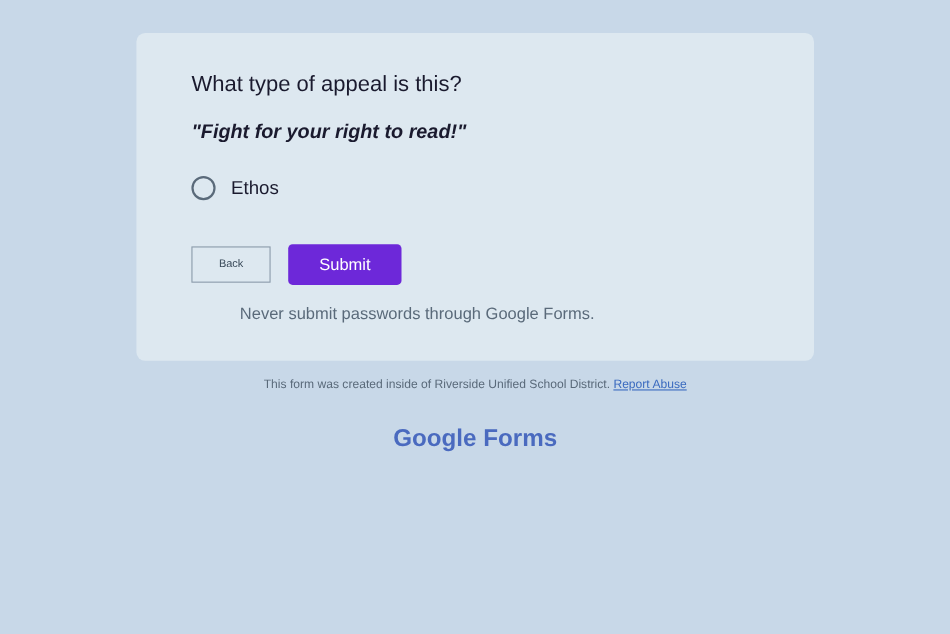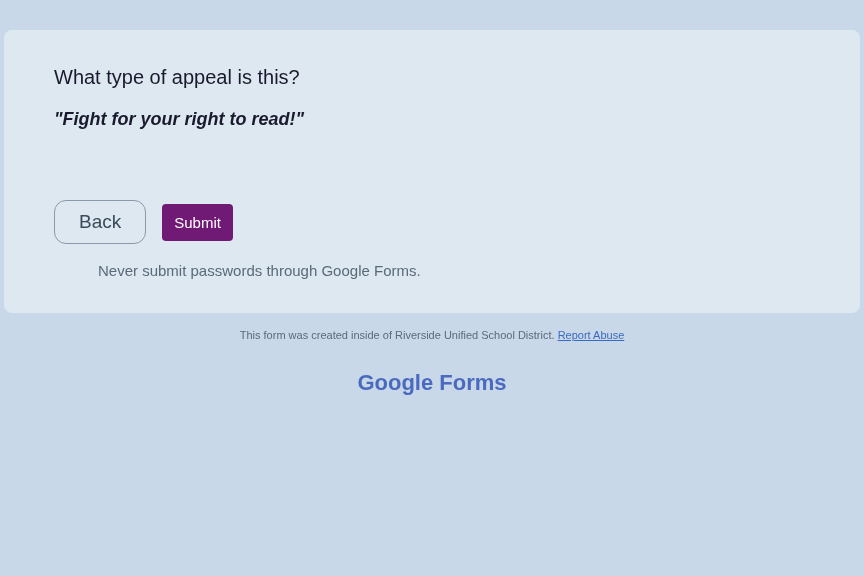--- a/index.html
+++ b/index.html
@@ -16,21 +16,21 @@
       display: flex;
       flex-direction: column;
       align-items: center;
       justify-content: flex-start;
       overflow: hidden;
     }
 
     .form-container {
       background: #dde8f0;
       border-radius: 8px;
-      width: 856px;
+      width: 616px;
       margin-top: 30px;
       padding: 36px 50px 30px 50px;
     }
 
     .question-title {
       font-size: 20px;
       font-weight: 500;
       color: #1a1a2e;
       margin-bottom: 20px;
     }
@@ -76,32 +76,32 @@
     .button-row {
       display: flex;
       align-items: center;
       gap: 16px;
       margin-bottom: 18px;
     }
 
     .back-button {
       background: transparent;
       border: 1px solid #8a9aaa;
-      border-radius: 12px;
+      border-radius: 0;
       padding: 10px 24px;
-      font-size: 19px;
+      font-size: 10px;
       color: #3a4a5a;
       cursor: pointer;
     }
 
     .submit-button {
-      background: #701a75;
+      background: #6d28d9;
       border: none;
       border-radius: 4px;
-      padding: 10px 12px;
+      padding: 10px 28px;
       font-size: 15px;
       color: #ffffff;
       cursor: pointer;
       font-weight: 500;
     }
 
     .disclaimer {
       font-size: 15px;
       color: #5a6a7a;
       margin-bottom: 4px;
@@ -145,20 +145,24 @@
     }
   </style>
 </head>
 <body>
 
 <div class="form-container">
   <div class="question-title">What type of appeal is this?</div>
   <div class="quote-text">"Fight for your right to read!"</div>
 
   <div class="options-list">
+    <div class="option-item">
+      <div class="radio-circle"></div>
+      <span class="option-label">Ethos</span>
+    </div>
   </div>
 
   <div class="button-row">
     <button class="back-button">Back</button>
     <button class="submit-button">Submit</button>
   </div>
 
   <div class="disclaimer">Never submit passwords through Google Forms.</div>
 </div>
 

